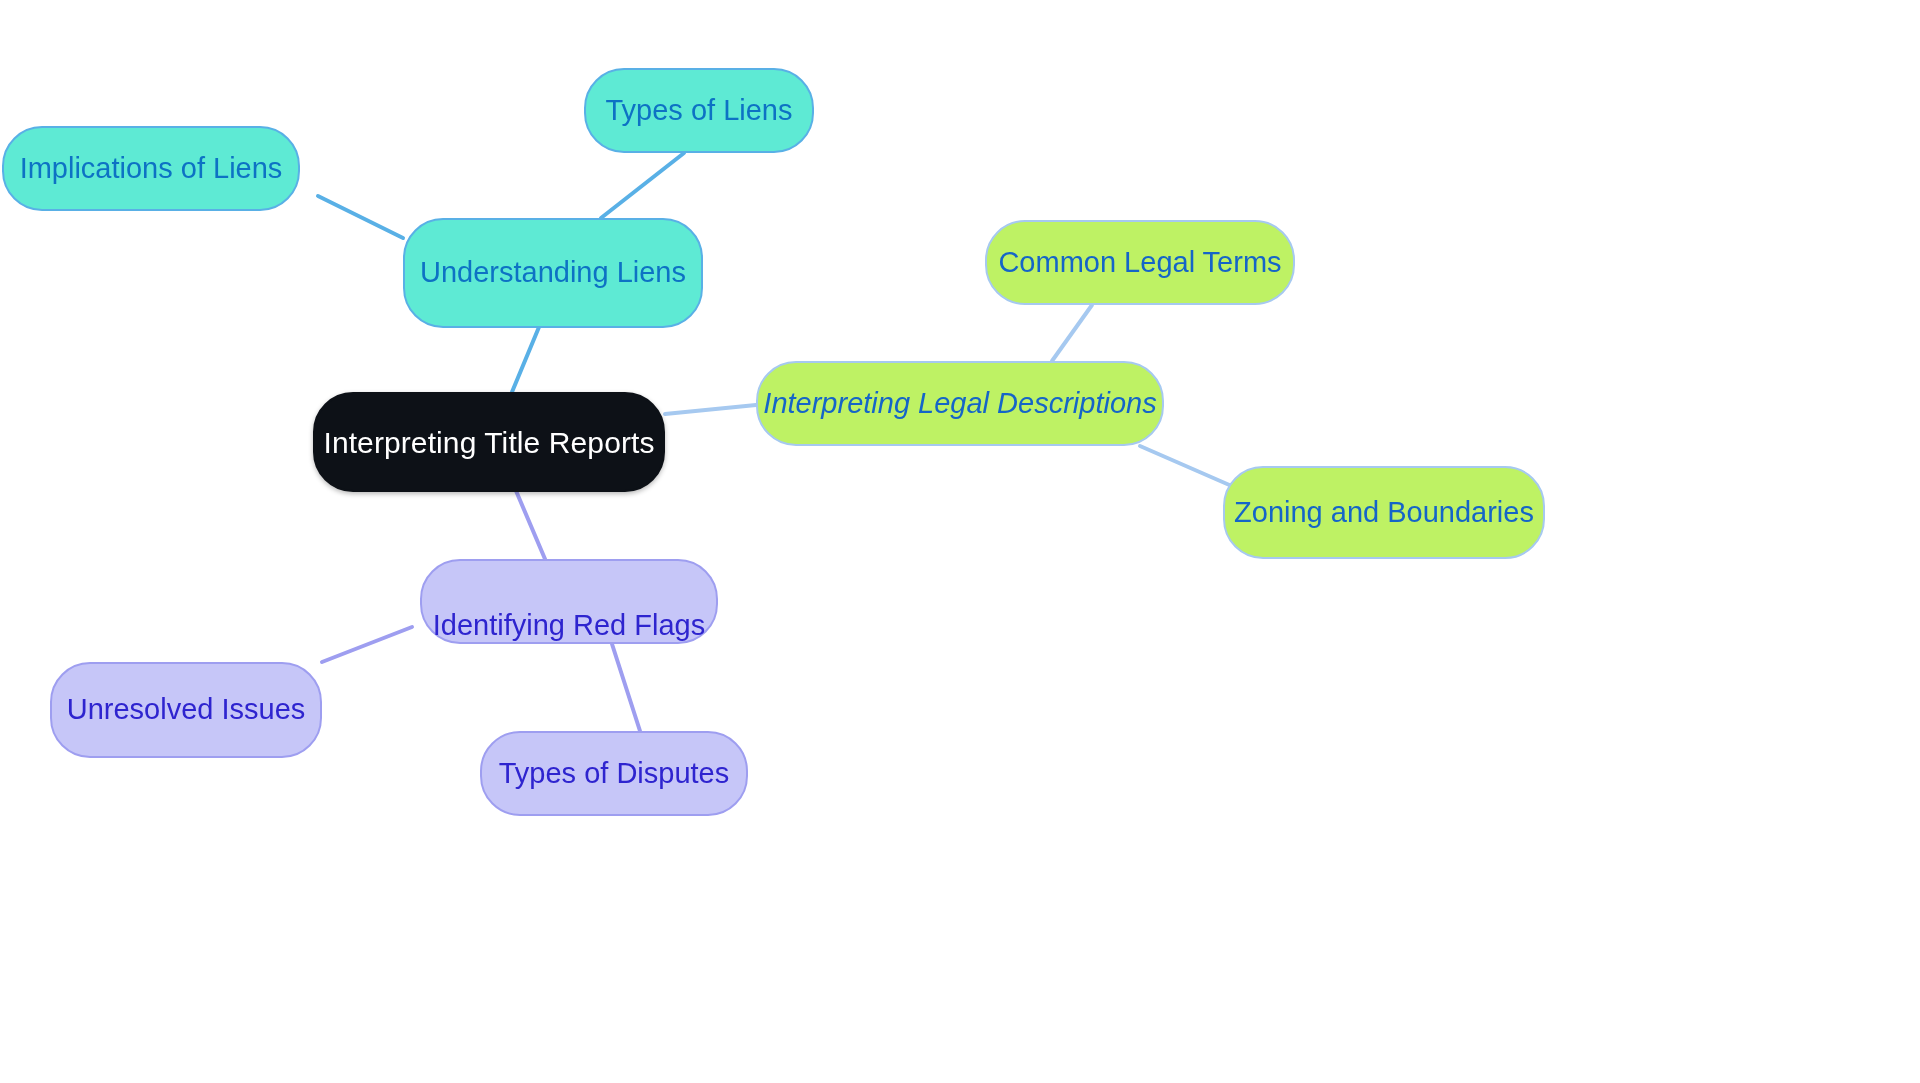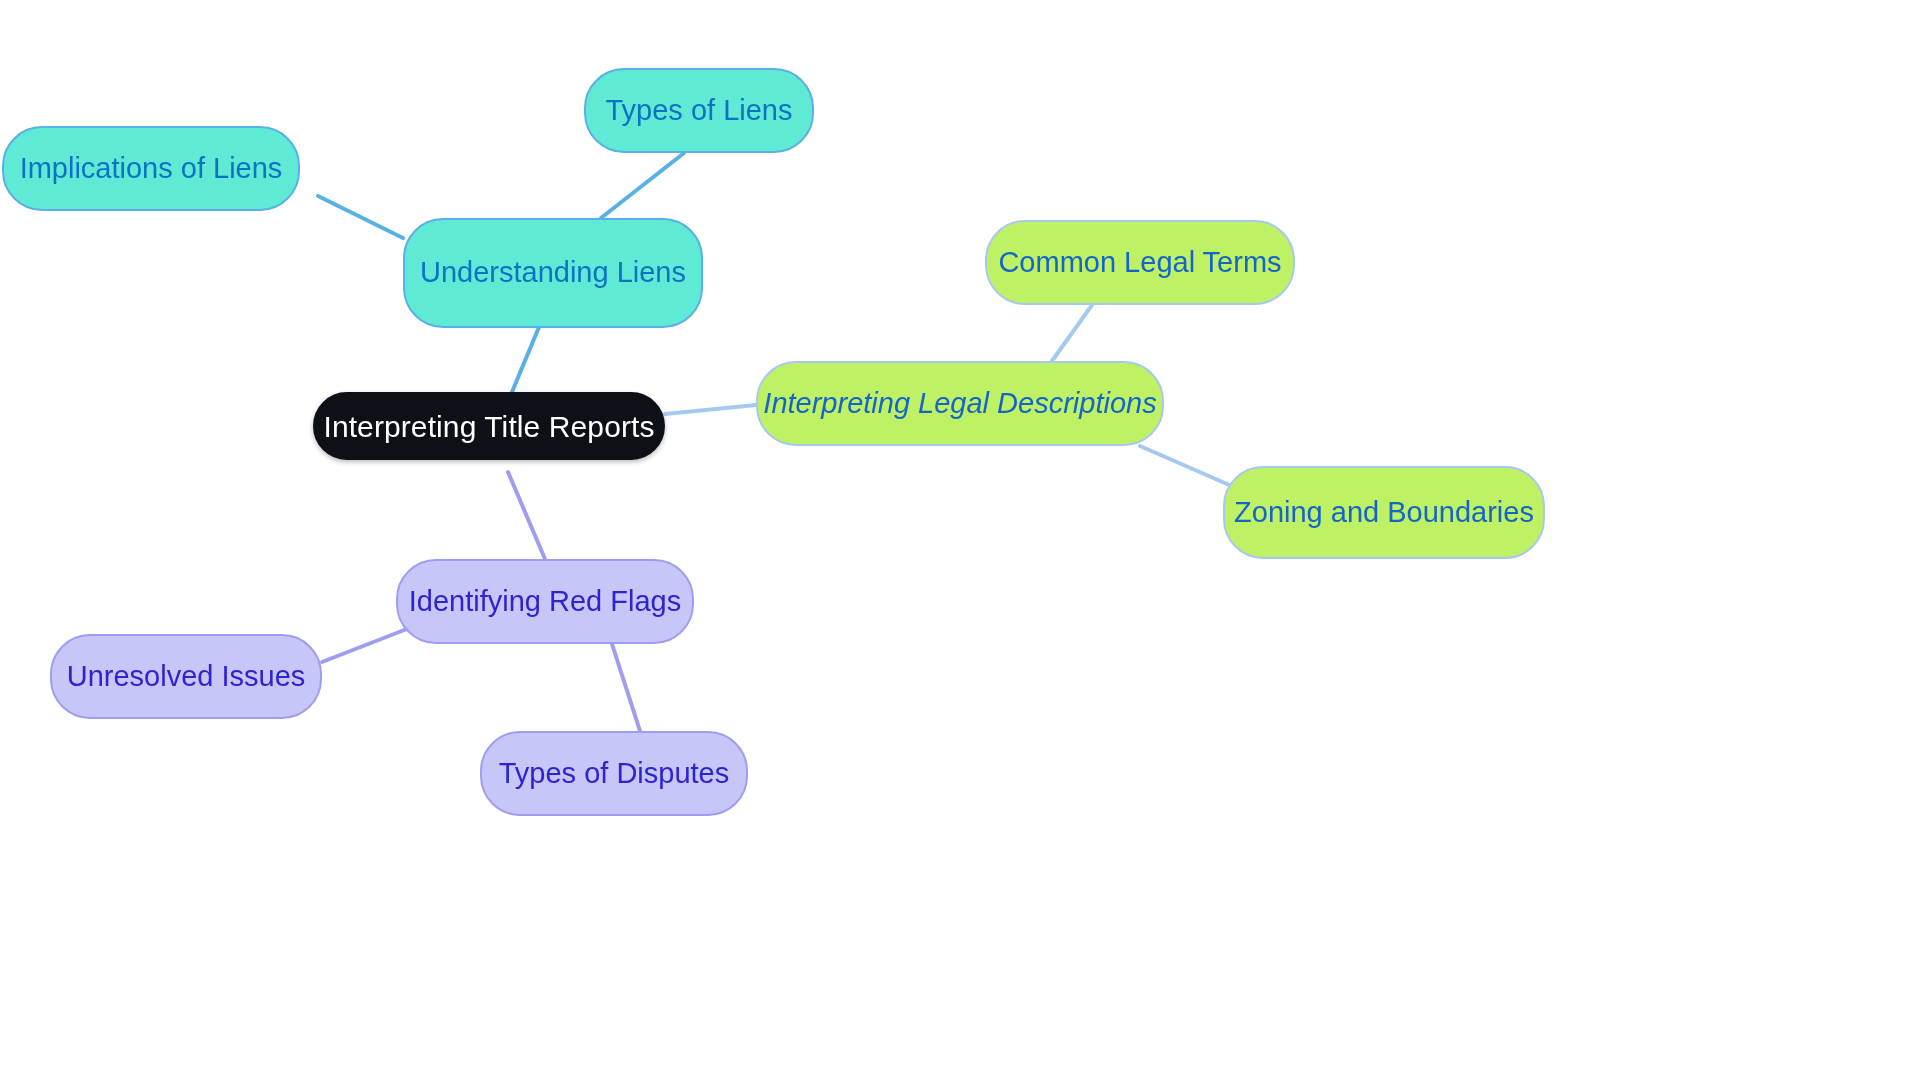--- a/index.html
+++ b/index.html
@@ -100,45 +100,45 @@
       <line x1="403" y1="238" x2="318" y2="196" stroke="#59b0e6" stroke-width="4" stroke-linecap="round"></line>
       <line x1="665" y1="414" x2="756" y2="405" stroke="#a6c9f0" stroke-width="4" stroke-linecap="round"></line>
       <line x1="1052" y1="361" x2="1092" y2="305" stroke="#a6c9f0" stroke-width="4" stroke-linecap="round"></line>
       <line x1="1140" y1="446" x2="1250" y2="494" stroke="#a6c9f0" stroke-width="4" stroke-linecap="round"></line>
       <line x1="508" y1="472" x2="545" y2="559" stroke="#9e9ef0" stroke-width="4" stroke-linecap="round"></line>
       <line x1="412" y1="627" x2="322" y2="662" stroke="#9e9ef0" stroke-width="4" stroke-linecap="round"></line>
       <line x1="612" y1="644" x2="640" y2="731" stroke="#9e9ef0" stroke-width="4" stroke-linecap="round"></line>
     </svg>
 
   <div id="node-layer">
-      <div class="node node--root" style="left: 313px; top: 392px; width: 352px; height: 68px; justify-content: center;">
+      <div class="node node--root" style="left: 313px; top: 392px; width: 352px; height: 100px; justify-content: center;">
         <span class="node-label">Interpreting Title Reports</span>
       </div>
       <div class="node node--blue" style="left: 403px; top: 218px; width: 300px; height: 110px;">
         <span class="node-label">Understanding Liens</span>
       </div>
       <div class="node node--blue" style="left: 584px; top: 68px; width: 230px; height: 85px;">
         <span class="node-label">Types of Liens</span>
       </div>
       <div class="node node--blue" style="left: 2px; top: 126px; width: 298px; height: 85px;">
         <span class="node-label">Implications of Liens</span>
       </div>
       <div class="node node--lightblue" style="left: 756px; top: 361px; width: 408px; height: 85px; font-style: italic;">
         <span class="node-label">Interpreting Legal Descriptions</span>
       </div>
       <div class="node node--lightblue" style="left: 985px; top: 220px; width: 310px; height: 85px;">
         <span class="node-label">Common Legal Terms</span>
       </div>
       <div class="node node--lightblue" style="left: 1223px; top: 466px; width: 322px; height: 93px;">
         <span class="node-label">Zoning and Boundaries</span>
       </div>
-      <div class="node node--purple" style="left: 396px; top: 559px; width: 298px; height: 85px;">
+      <div class="node node--purple" style="left: 420px; top: 559px; width: 298px; height: 85px; align-items: flex-end;">
         <span class="node-label">Identifying Red Flags</span>
       </div>
-      <div class="node node--purple" style="left: 50px; top: 634px; width: 272px; height: 85px;">
+      <div class="node node--purple" style="left: 50px; top: 662px; width: 272px; height: 96px;">
         <span class="node-label">Unresolved Issues</span>
       </div>
       <div class="node node--purple" style="left: 480px; top: 731px; width: 268px; height: 85px;">
         <span class="node-label">Types of Disputes</span>
       </div>
     </div>
 
 </div>
 
 </body></html>

